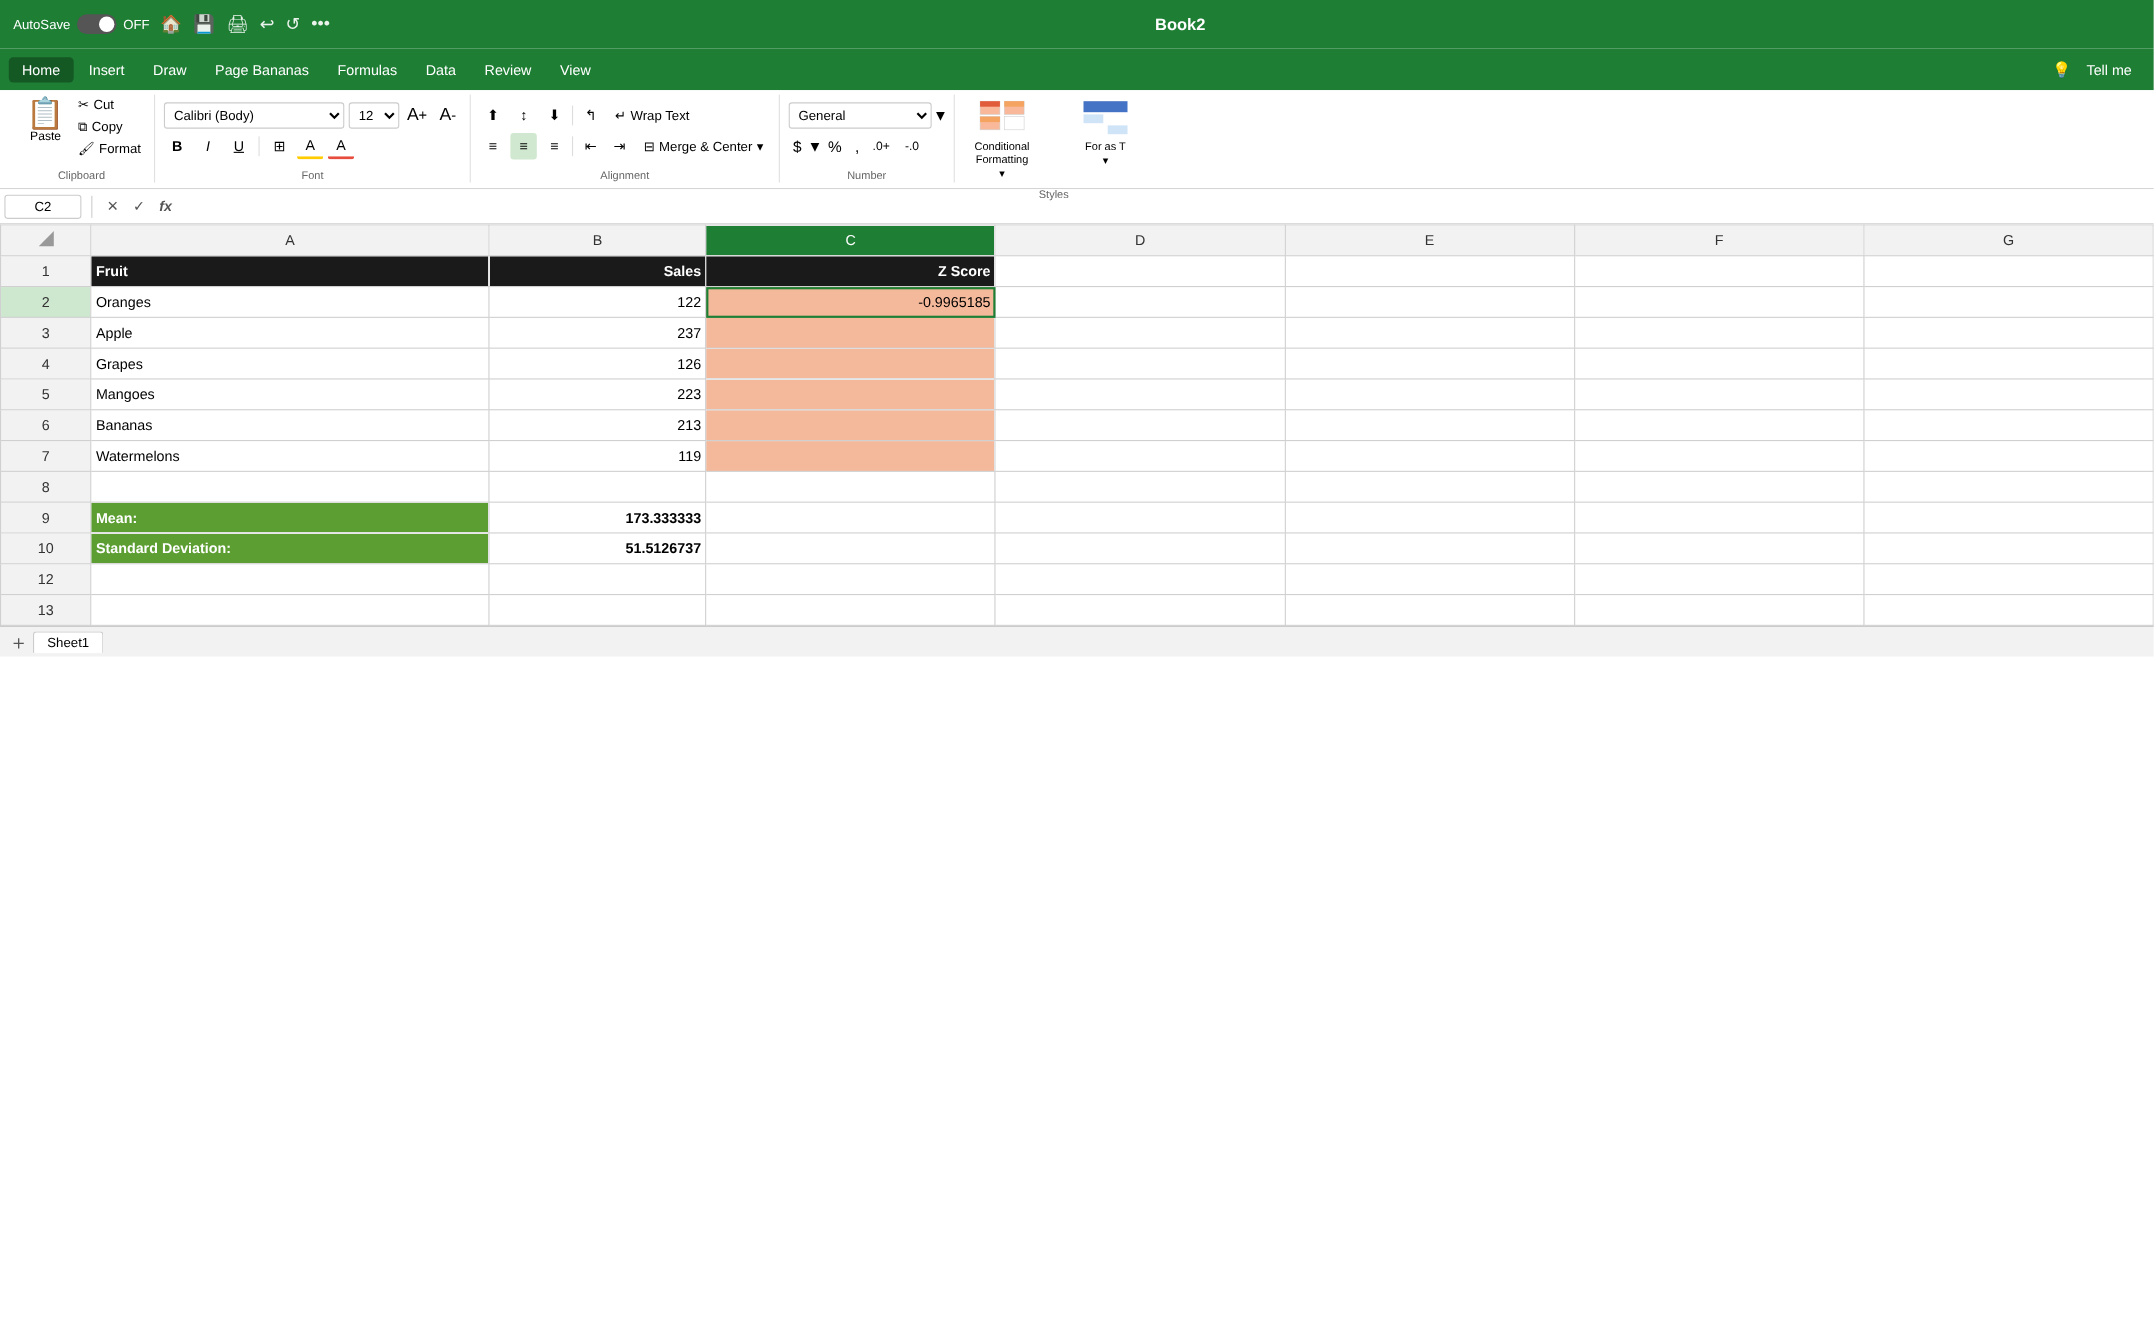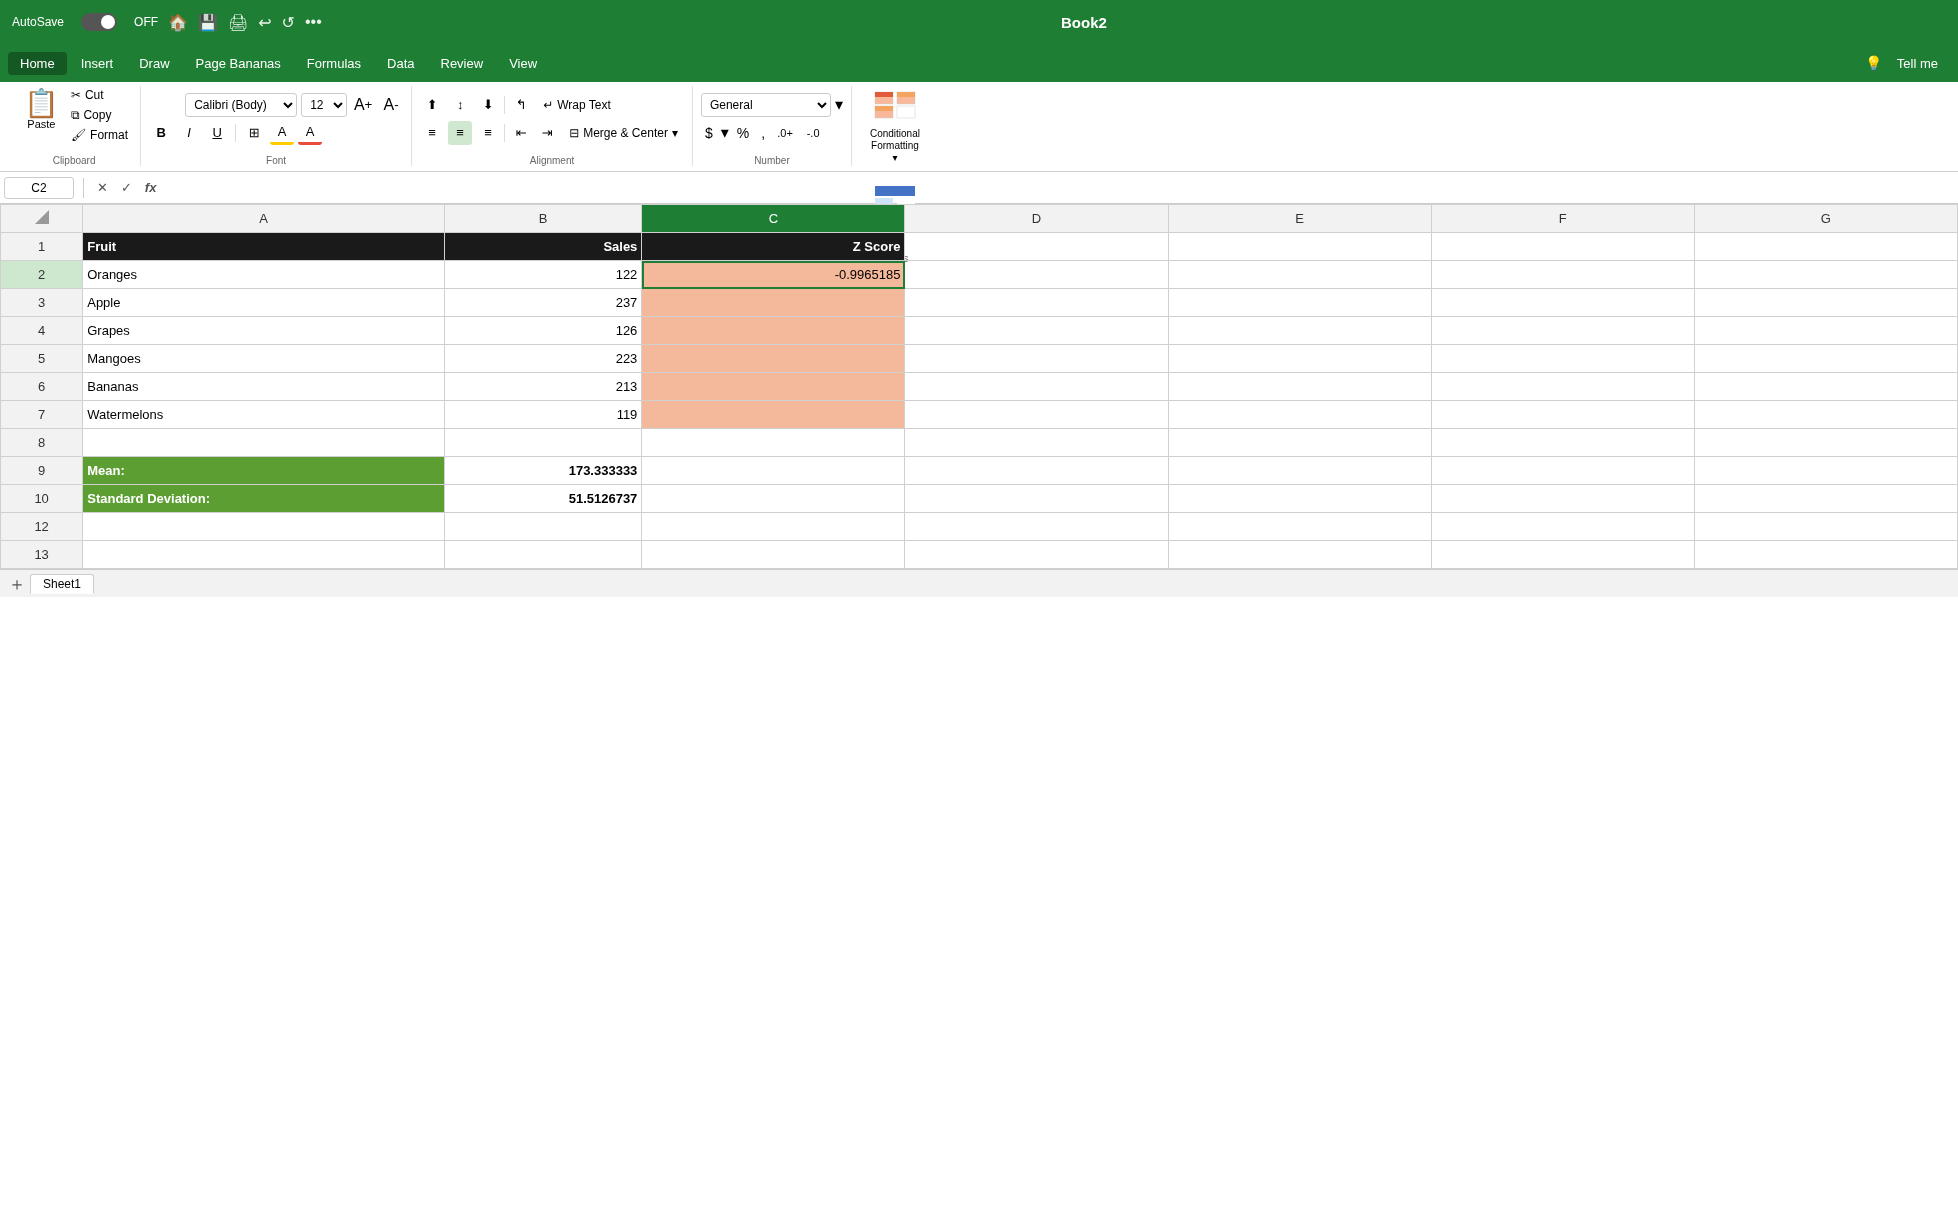--- a/index.html
+++ b/index.html
@@ -12,21 +12,21 @@
       height: 44px;
       display: flex;
       align-items: center;
       padding: 0 12px;
       justify-content: space-between;
     }
     #title-bar-left { display: flex; align-items: center; gap: 10px; font-size: 13px; }
     #title-bar-center { font-size: 15px; font-weight: 600; }
     #title-bar-right { width: 100px; }
     .autosave-badge {
-      display: flex; align-items: center; gap: 17px; font-size: 12px;
+      display: flex; align-items: center; gap: 6px; font-size: 12px;
     }
     .toggle-off {
       background: #555; border-radius: 10px; width: 36px; height: 18px;
       display: inline-flex; align-items: center; padding: 2px;
     }
     .toggle-knob { width: 14px; height: 14px; background: #fff; border-radius: 50%; margin-left: auto; }
     .tb-icon { font-size: 16px; cursor: pointer; opacity: 0.9; }
 
     
     #menu-bar {
@@ -83,21 +83,21 @@
 
     .ribbon-small-btn {
       display: flex; align-items: center; gap: 4px;
       font-size: 12px; cursor: pointer; padding: 2px 4px; border-radius: 3px;
       white-space: nowrap;
     }
 
     
     .font-select {
       border: 1px solid #ccc; border-radius: 3px; padding: 2px 4px;
-      font-size: 12px; height: 24px; width: 112px; background: #fff; margin-left: 36px;
+      font-size: 12px; height: 24px; width: 164px; background: #fff;
     }
     .font-size-select {
       border: 1px solid #ccc; border-radius: 3px; padding: 2px 4px;
       font-size: 12px; height: 24px; width: 46px; background: #fff;
     }
     .ribbon-icon-btn {
       width: 24px; height: 24px; display: flex; align-items: center; justify-content: center;
       cursor: pointer; border-radius: 3px; font-size: 13px; border: none; background: transparent;
     }
     .bold { font-weight: 700; }
@@ -353,21 +353,21 @@
         <span class="pct-btn">%</span>
         <span class="comma-btn">,</span>
         <button class="ribbon-icon-btn" style="font-size:11px;">.0+</button>
         <button class="ribbon-icon-btn" style="font-size:11px;">-.0</button>
       </div>
     </div>
     <div class="ribbon-group-label">Number</div>
   </div>
 
   <div class="ribbon-group">
-    <div class="ribbon-group-content" style="align-items:flex-start; gap:13px;flex-direction:column;">
+    <div class="ribbon-group-content" style="align-items:flex-start; gap:24px;">
 
       <div class="cond-format-btn">
         <div style="width:44px; height:38px; position:relative;">
           
           <svg width="44" height="38" viewBox="0 0 44 38">
             <rect x="2" y="2" width="18" height="12" fill="#f9b89a" stroke="#ccc" stroke-width="0.5"></rect>
             <rect x="24" y="2" width="18" height="12" fill="#f9b89a" stroke="#ccc" stroke-width="0.5"></rect>
             <rect x="2" y="16" width="18" height="12" fill="#f9b89a" stroke="#ccc" stroke-width="0.5"></rect>
             <rect x="24" y="16" width="18" height="12" fill="#fff" stroke="#ccc" stroke-width="0.5"></rect>
             <rect x="2" y="2" width="18" height="5" fill="#e05c3a"></rect>

